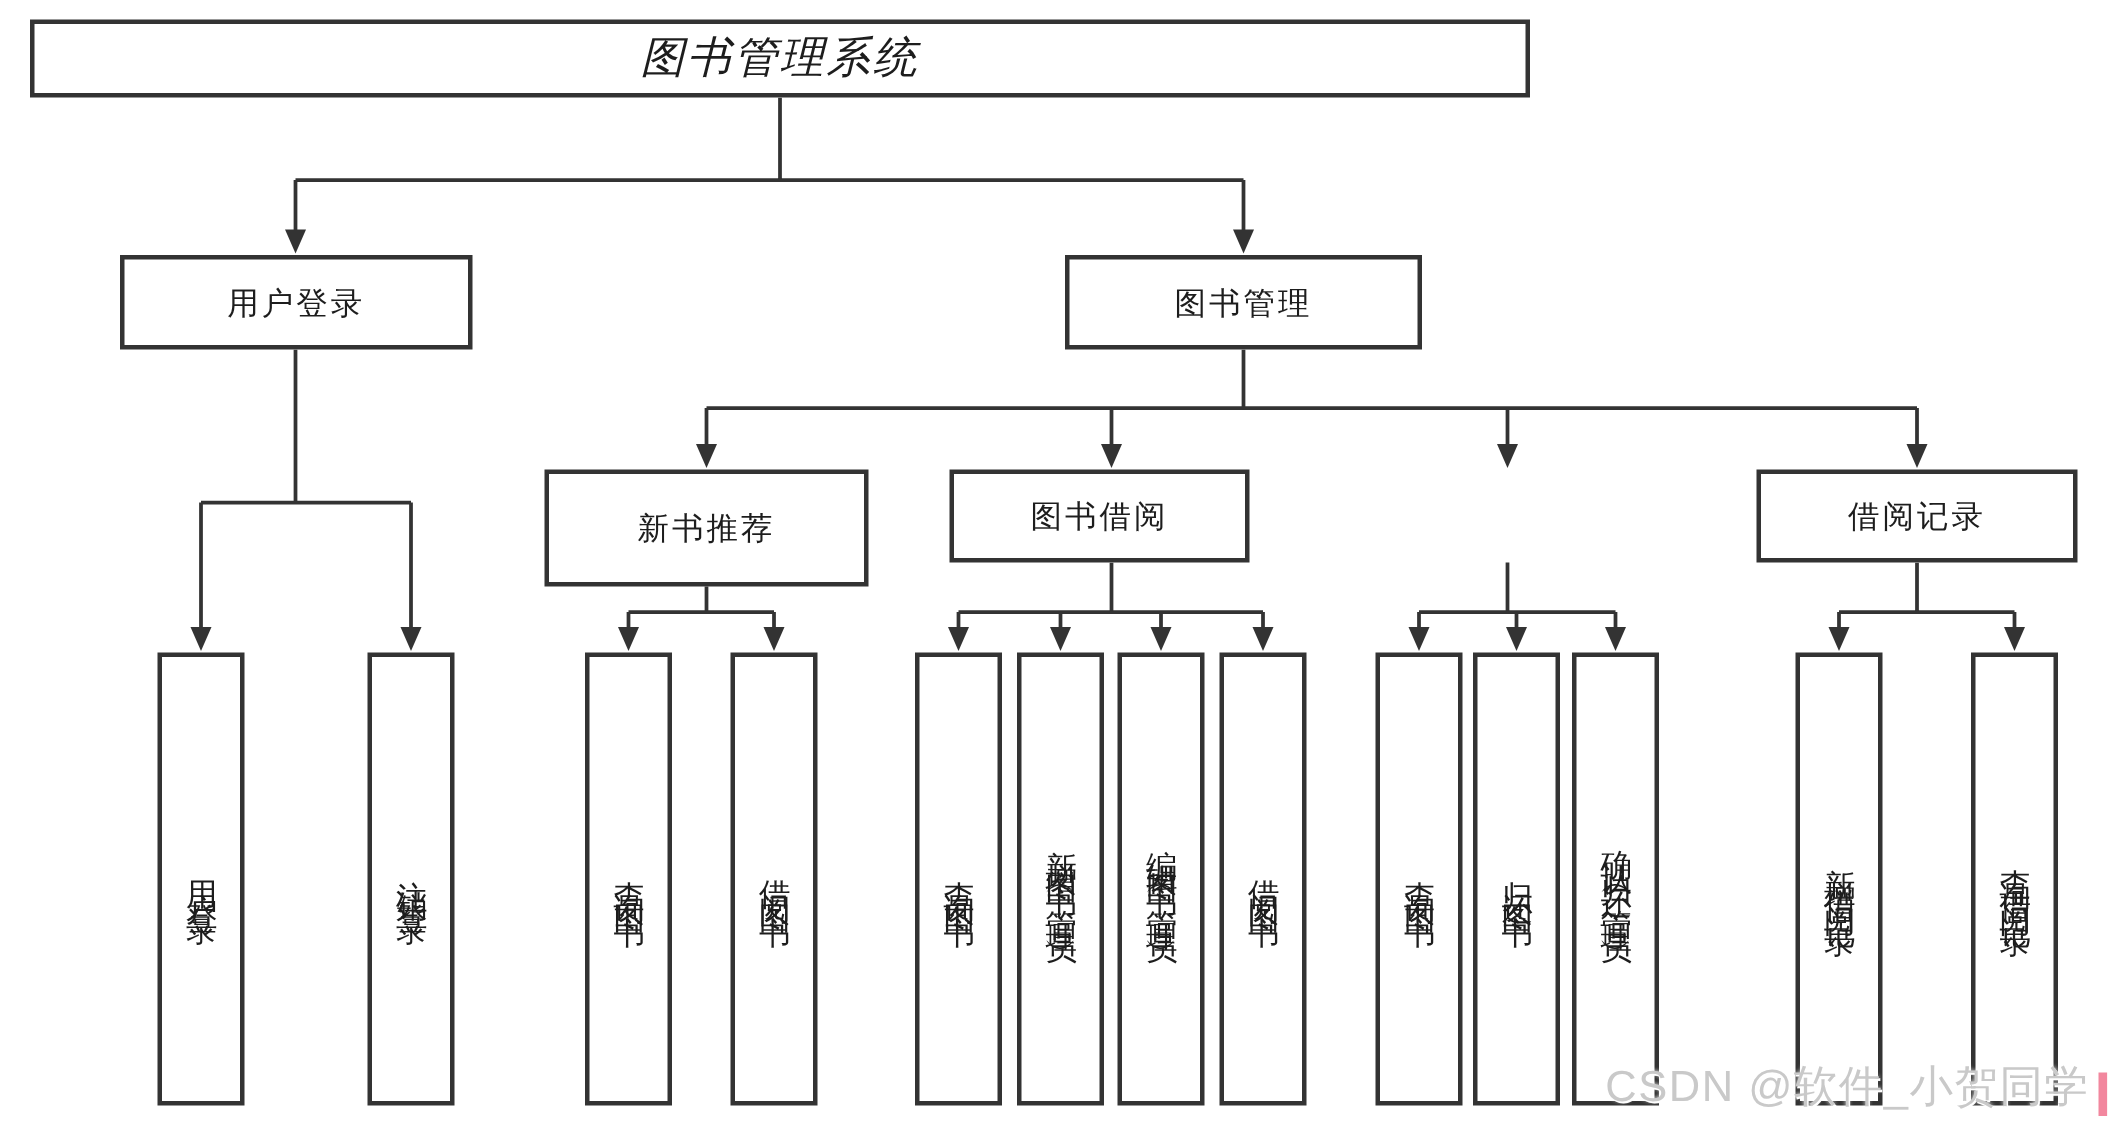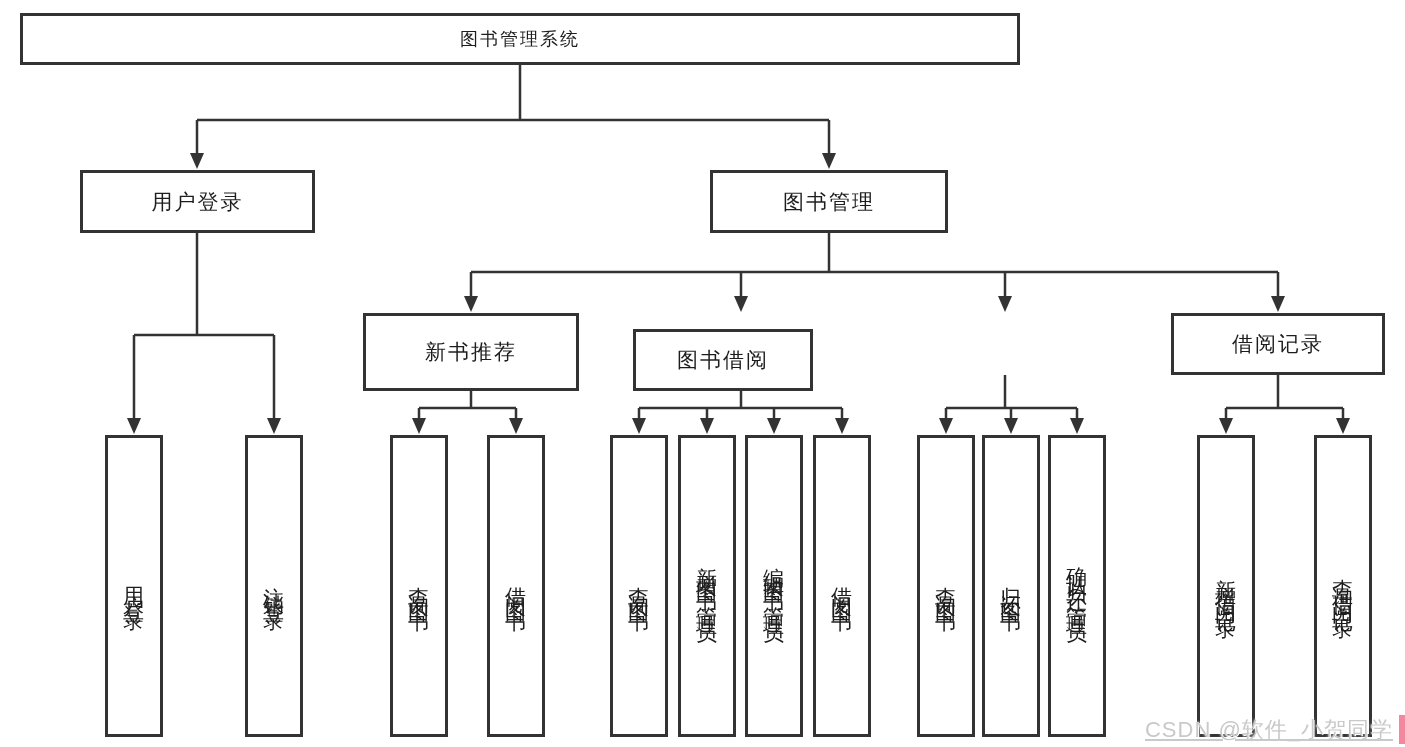--- a/index.html
+++ b/index.html
@@ -9,34 +9,33 @@
     color:var(--ink,#1d1d1d);
   }
   .wires{position:absolute;left:0;top:0;}
   .wire{stroke:var(--line,#333333);stroke-width:2.5;fill:none;}
   .arrow{fill:var(--line,#333333);}
   .node{
     position:absolute;box-sizing:border-box;border:3px solid var(--line,#333333);
     background:#ffffff;display:flex;align-items:center;justify-content:center;
     font-size:21px;letter-spacing:2px;white-space:nowrap;
   }
-  .node.root{font-size:18px;}
+  .node.root{font-size:29px;font-style:italic;}
   .leaf{
     position:absolute;box-sizing:border-box;border:3px solid var(--line,#333333);
     background:#ffffff;display:flex;align-items:center;justify-content:center;
   }
   .leaf .vtext{
     writing-mode:vertical-rl;text-orientation:mixed;
     font-size:21px;line-height:1;letter-spacing:8px;white-space:nowrap;
   }
   .watermark{
-    position:absolute;right:12px;bottom:2px;font-size:22px;letter-spacing:1px;
+    position:absolute;right:12px;bottom:2px;font-size:29px;letter-spacing:1px;
     color:var(--wm,#c9c9c9);text-shadow:0 0 3px #ffffff,1px 1px 0 #ffffff;
     z-index:5;
-    text-decoration:underline;
   }
   .watermark-accent{
     position:absolute;right:0;bottom:3px;width:6px;height:29px;
     background:var(--accent,#f2879e);z-index:6;
   }
 </style>
 </head>
 <body>
 
 <div class="canvas" style="--line: #333333; --ink: #1d1d1d; --bg: #ffffff; --wm: #c9c9c9; --accent: #f2879e;">
@@ -78,21 +77,21 @@
       <polygon class="arrow" points="1336,418 1350,418 1343,434"></polygon>
     </g>
   </svg>
 
   <div class="node root" style="left:20px;top:13px;width:1000px;height:52px">图书管理系统</div>
 
   <div class="node" style="left:80px;top:170px;width:235px;height:63px">用户登录</div>
   <div class="node" style="left:710px;top:170px;width:238px;height:63px">图书管理</div>
 
   <div class="node" style="left:363px;top:313px;width:216px;height:78px">新书推荐</div>
-  <div class="node" style="left:633px;top:329px;width:180px;height:62px">图书借阅</div>
+  <div class="node" style="left:633px;top:313px;width:200px;height:62px">图书借阅</div>
   <div class="node" style="left:1171px;top:313px;width:214px;height:62px">借阅记录</div>
 
   <div class="leaf" style="left:105px;top:435px;width:58px;height:302px">
     <span class="vtext">用户登录</span>
   </div>
   <div class="leaf" style="left:245px;top:435px;width:58px;height:302px">
     <span class="vtext">注销登录</span>
   </div>
 
   <div class="leaf" style="left:390px;top:435px;width:58px;height:302px">

